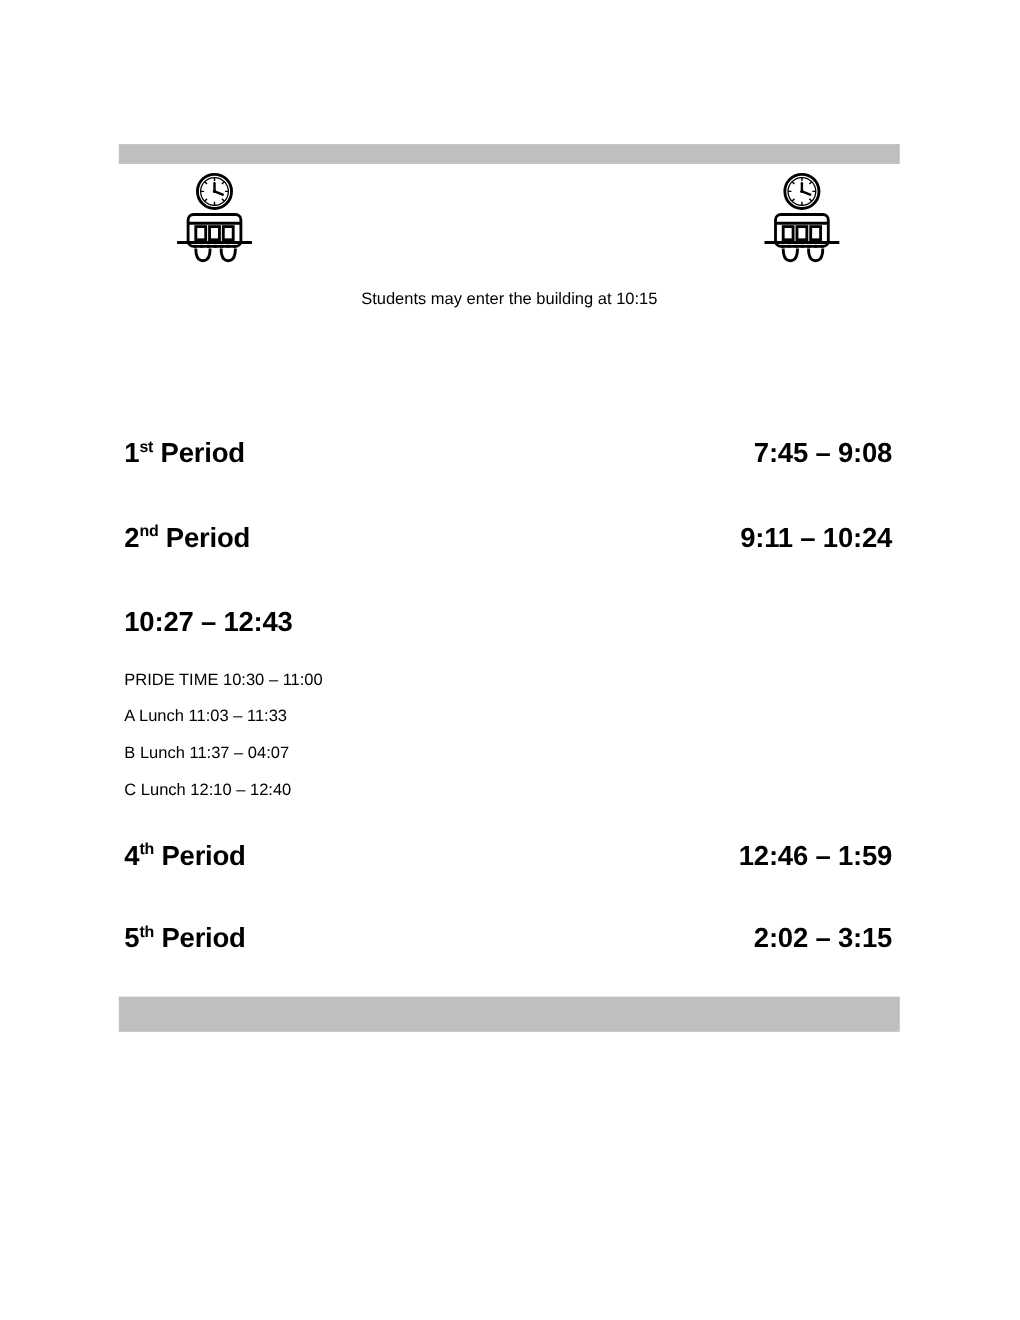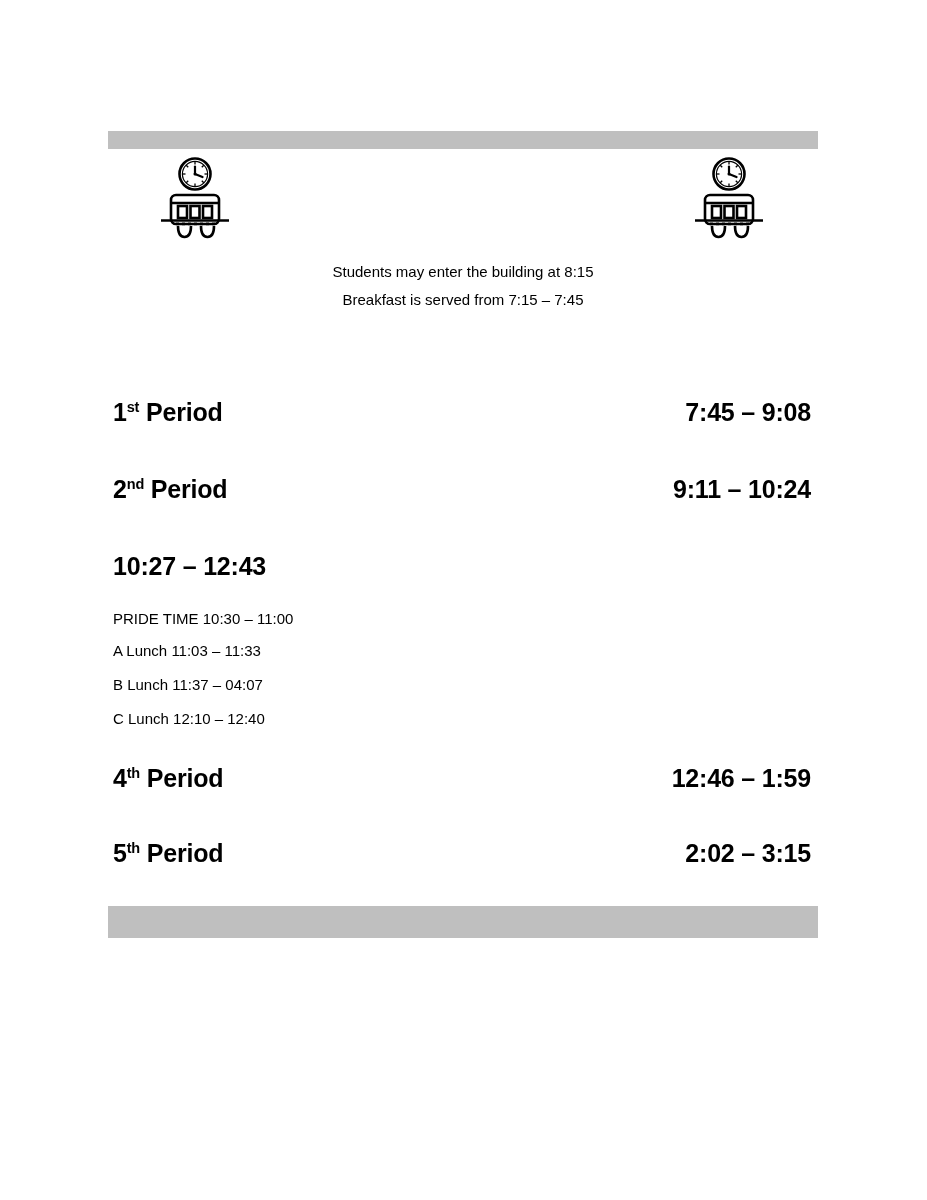--- a/index.html
+++ b/index.html
@@ -236,22 +236,21 @@
         </g>
         <g fill="none" stroke="#000" stroke-width="2.6">
           <path d="M22 72 q0 11 6.5 11 q6.5 0 6.5 -11"></path>
           <path d="M45 72 q0 11 6.5 11 q6.5 0 6.5 -11"></path>
         </g>
       </svg>
     </span>
   </div>
 
   <div class="notes">
-    <div class="note-line">Students may enter the building at 8:15</div>
-    <div class="note-line">Breakfast is served from 7:15 – 7:45</div>
+    <div class="note-line">Students may enter the building at 10:15</div>
   </div>
 
   <div class="schedule">
 
     <div class="row">
       <span class="label"><span>1</span><sup>st</sup><span> Period</span></span>
       <span class="time">7:45 – 9:08</span>
     </div>
 
     <div class="spacer-1"></div>

